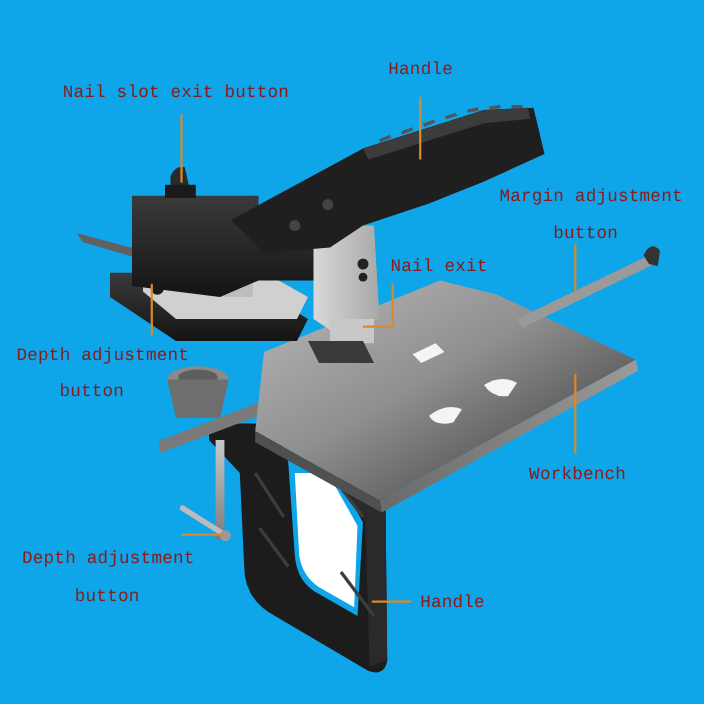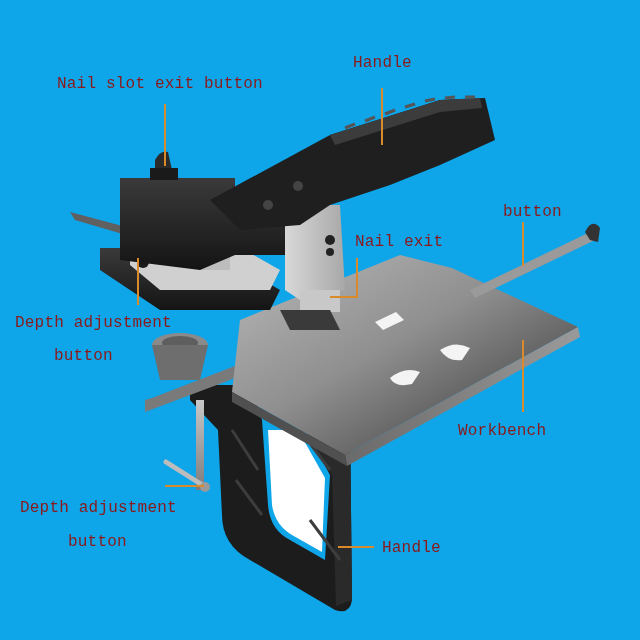--- a/index.html
+++ b/index.html
@@ -118,22 +118,23 @@
       <polyline points="357,258 357,297 330,297"></polyline>
       <line x1="138" y1="258" x2="138" y2="305"></line>
       <line x1="523" y1="340" x2="523" y2="412"></line>
       <line x1="165" y1="486" x2="204" y2="486"></line>
       <line x1="338" y1="547" x2="374" y2="547"></line>
     </g>
   </svg>
 
   <div class="label" style="left:57px;top:75px;">Nail slot exit button</div>
   <div class="label" style="left:353px;top:54px;">Handle</div>
+  <div class="label" style="left:454px;top:170px;">Margin adjustment</div>
   <div class="label" style="left:503px;top:203px;">button</div>
   <div class="label" style="left:355px;top:233px;">Nail exit</div>
   <div class="label" style="left:15px;top:314px;">Depth adjustment</div>
   <div class="label" style="left:54px;top:347px;">button</div>
-  <div class="label" style="left:458px;top:422px;text-align:center;">Workbench</div>
+  <div class="label" style="left:481px;top:422px;text-align:center;">Workbench</div>
   <div class="label" style="left:20px;top:499px;">Depth adjustment</div>
   <div class="label" style="left:68px;top:533px;">button</div>
   <div class="label" style="left:382px;top:539px;">Handle</div>
 
 </div>
 
 </body></html>

